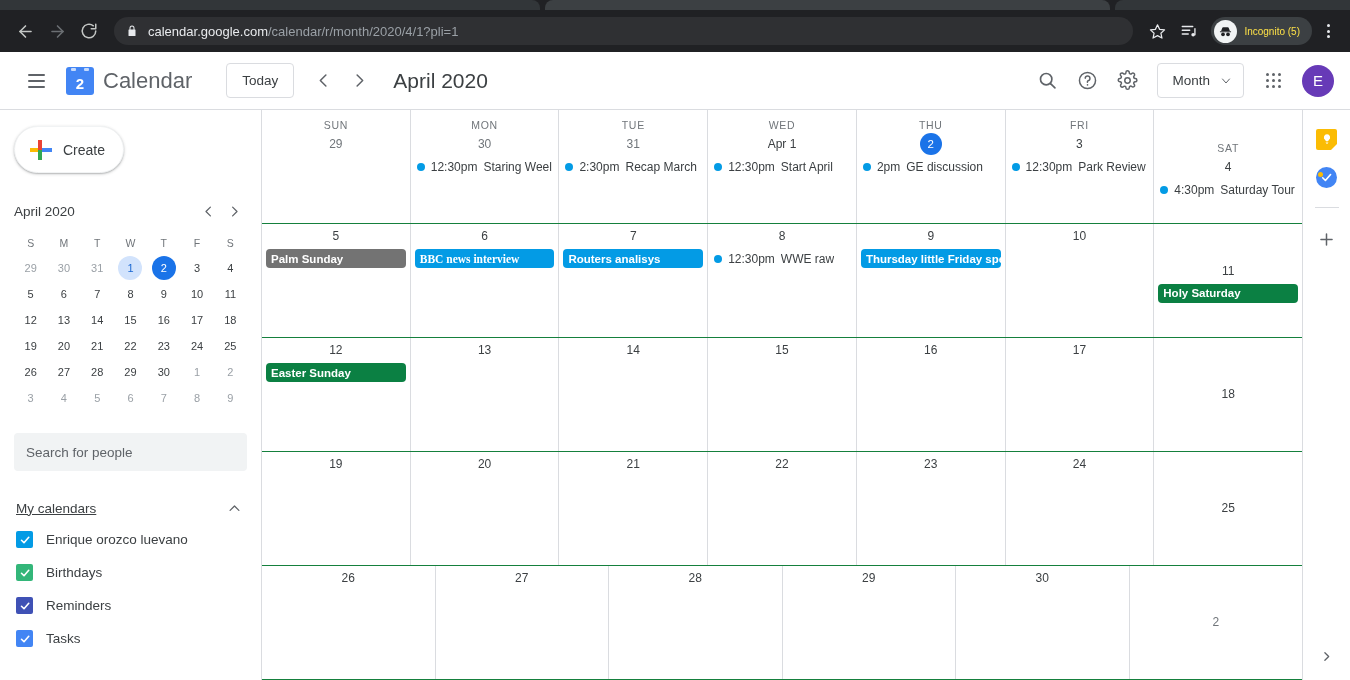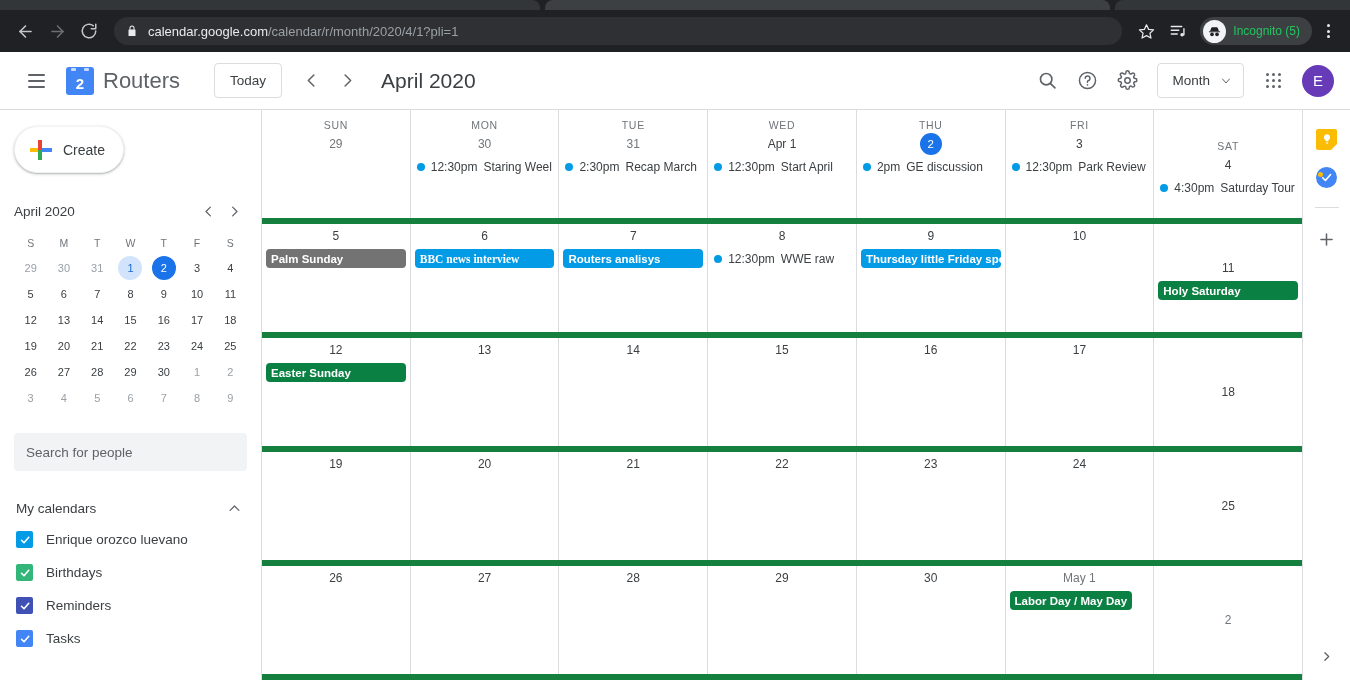--- a/index.html
+++ b/index.html
@@ -40,21 +40,21 @@
 
   .omni-right { display: flex; align-items: center; gap: 4px; flex: none; }
   .icon-btn { width: 28px; height: 28px; display: flex; align-items: center; justify-content: center;
      color: #e8eaed; border-radius: 50%; }
   .incognito-pill {
     display: flex; align-items: center; gap: 7px; height: 28px;
     background: #3c4043; border-radius: 14px; padding: 0 12px 0 3px; margin-left: 4px;
   }
   .incog-avatar { width: 23px; height: 23px; border-radius: 50%; background: #f1f3f4;
      display: flex; align-items: center; justify-content: center; flex: none; }
-  .incog-label { color: #22c55e; font-size: 12px; white-space: nowrap; }
+  .incog-label { color: #fde047; font-size: 10px; white-space: nowrap; }
   .kebab { display: flex; flex-direction: column; gap: 2.5px; align-items: center;
       width: 24px; }
   .kebab i { width: 3px; height: 3px; border-radius: 50%; background: #e8eaed; display: block; }
 
   
   .gcal-header {
     height: 58px; display: flex; align-items: center; padding: 0 16px;
     border-bottom: 1px solid #dadce0; background: #fff; gap: 0;
   }
   .hamburger { width: 40px; height: 40px; display: flex; flex-direction: column;
@@ -133,35 +133,35 @@
   .mday.other { color: #9aa0a6; }
   .mday.sel { background: #d2e3fc; color: #1967d2; }
   .mday.today { background: #1a73e8; color: #fff; font-weight: 500; }
 
   .search-people {
     margin: 22px 14px 0 14px; height: 38px; background: #f1f3f4; border-radius: 4px;
     display: flex; align-items: center; padding: 0 12px; color: #5f6368; font-size: 13.5px;
   }
   .cal-section { margin: 22px 0 0 0; }
   .cal-section-head { display: flex; align-items: center; padding: 0 14px 0 16px; height: 30px; }
-  .cal-section-title { font-size: 13.5px; color: #3c4043; font-weight: 500; flex: 1; }
+  .cal-section-title { font-size: 13.5px; color: #3c4043; font-weight: 500; flex: 1; text-decoration: underline; }
   .sec-btn { width: 26px; height: 26px; display: flex; align-items: center;
      justify-content: center; color: #5f6368; border-radius: 50%; }
   .cal-item { display: flex; align-items: center; gap: 13px; height: 33px; padding: 0 16px; }
   .cbx { width: 17px; height: 17px; border-radius: 2px; flex: none; display: flex;
      align-items: center; justify-content: center; }
   .cbx svg { display: block; }
   .cal-name { font-size: 13.5px; color: #3c4043; white-space: nowrap;
      overflow: hidden; text-overflow: ellipsis; text-align: right; }
 
   
   .grid-area { flex: 1; display: flex; flex-direction: column; border-left: 1px solid #dadce0;
       min-width: 0; overflow: hidden; }
   .cal-grid { display: flex; flex-direction: column; flex: 1; }
-  .week-row { display: flex; flex: 1; border-bottom: 6px solid #15803d; min-height: 0; }
+  .week-row { display: flex; flex: 1; border-bottom: 1px solid #15803d; min-height: 0; }
   .week-row:first-child { border-top: none; }
   .day-cell { flex: 1 1 0; border-right: 1px solid #dadce0; min-width: 0;
      display: flex; flex-direction: column; position: relative; padding-top: 0; }
   .day-cell:last-child { border-right: none; justify-content: center; }
   .dow-label { text-align: center; font-size: 10.5px; color: #70757a; letter-spacing: .7px;
       margin-top: 8px; line-height: 14px; }
   .daynum { text-align: center; font-size: 12px; color: #3c4043; line-height: 22px;
       margin-top: 1px; height: 22px; }
   .daynum.dim { color: #70757a; }
   .daynum .today-pill { display: inline-flex; width: 22px; height: 22px; border-radius: 50%;
@@ -276,21 +276,21 @@
     <i></i>
     <i></i>
   </div>
   <div class="logo-wrap">
     <div class="gcal-logo">
       <div class="top"></div>
       <div class="body">
         <span class="num">2</span>
       </div>
     </div>
-    <span class="app-title">Routers</span>
+    <span class="app-title">Calendar</span>
   </div>
   <div class="today-btn">Today</div>
   <div class="arrow-btn first">
     <svg width="19" height="19" viewBox="0 0 24 24" fill="none" stroke="currentColor" stroke-width="1.9" stroke-linecap="round" stroke-linejoin="round">
         <polyline points="15 5 8 12 15 19"></polyline>
       </svg>
   </div>
   <div class="arrow-btn">
     <svg width="19" height="19" viewBox="0 0 24 24" fill="none" stroke="currentColor" stroke-width="1.9" stroke-linecap="round" stroke-linejoin="round">
         <polyline points="9 5 16 12 9 19"></polyline>
@@ -702,26 +702,20 @@
           </div>
           <div class="day-cell">
             <div class="daynum">29</div>
             <div class="events"></div>
           </div>
           <div class="day-cell">
             <div class="daynum">30</div>
             <div class="events"></div>
           </div>
           <div class="day-cell">
-            <div class="daynum dim">May 1</div>
-            <div class="events">
-              <div class="ev-chip fit" style="background: rgb(11, 128, 67);">Labor Day / May Day</div>
-            </div>
-          </div>
-          <div class="day-cell">
             <div class="daynum dim">2</div>
             <div class="events"></div>
           </div>
         </div>
       </div>
   </div>
 
   <div class="rail">
     <div class="rail-icon">
       <span class="keep-icon">

